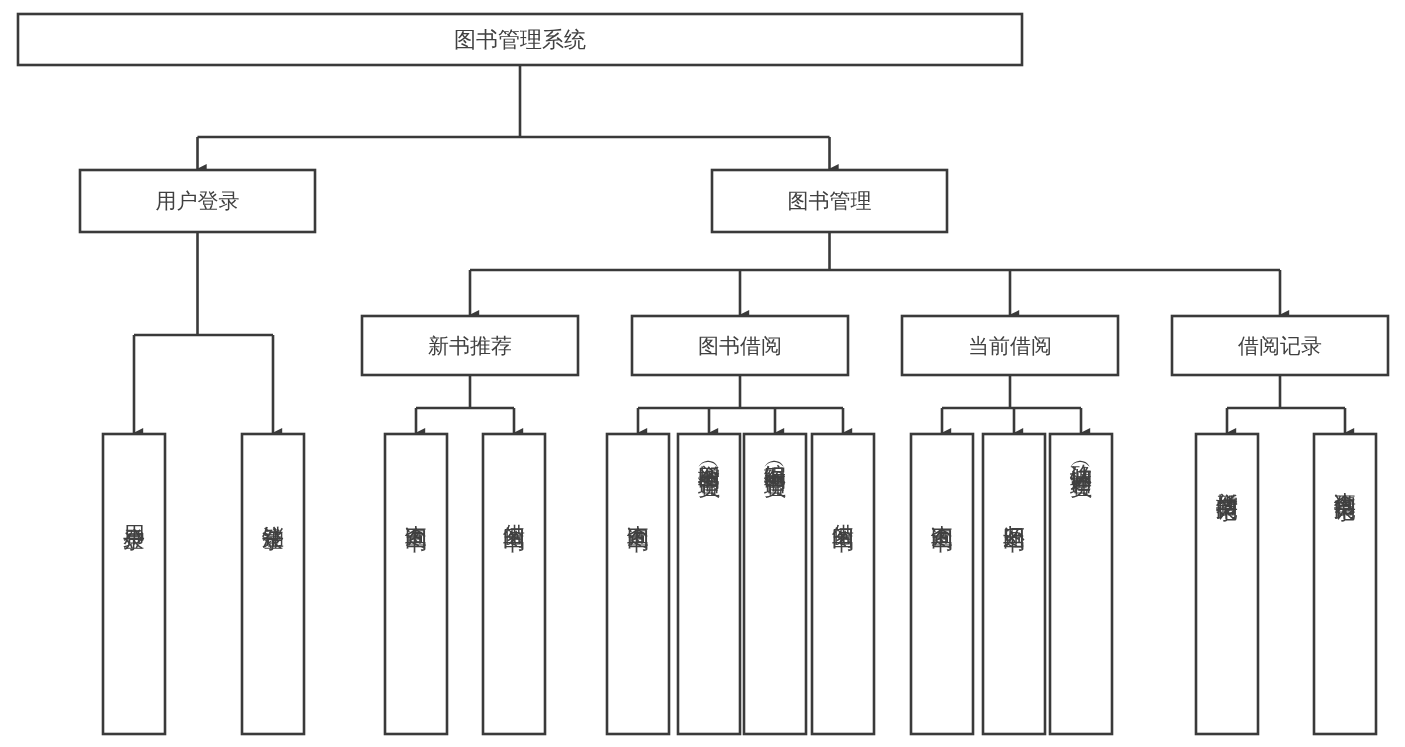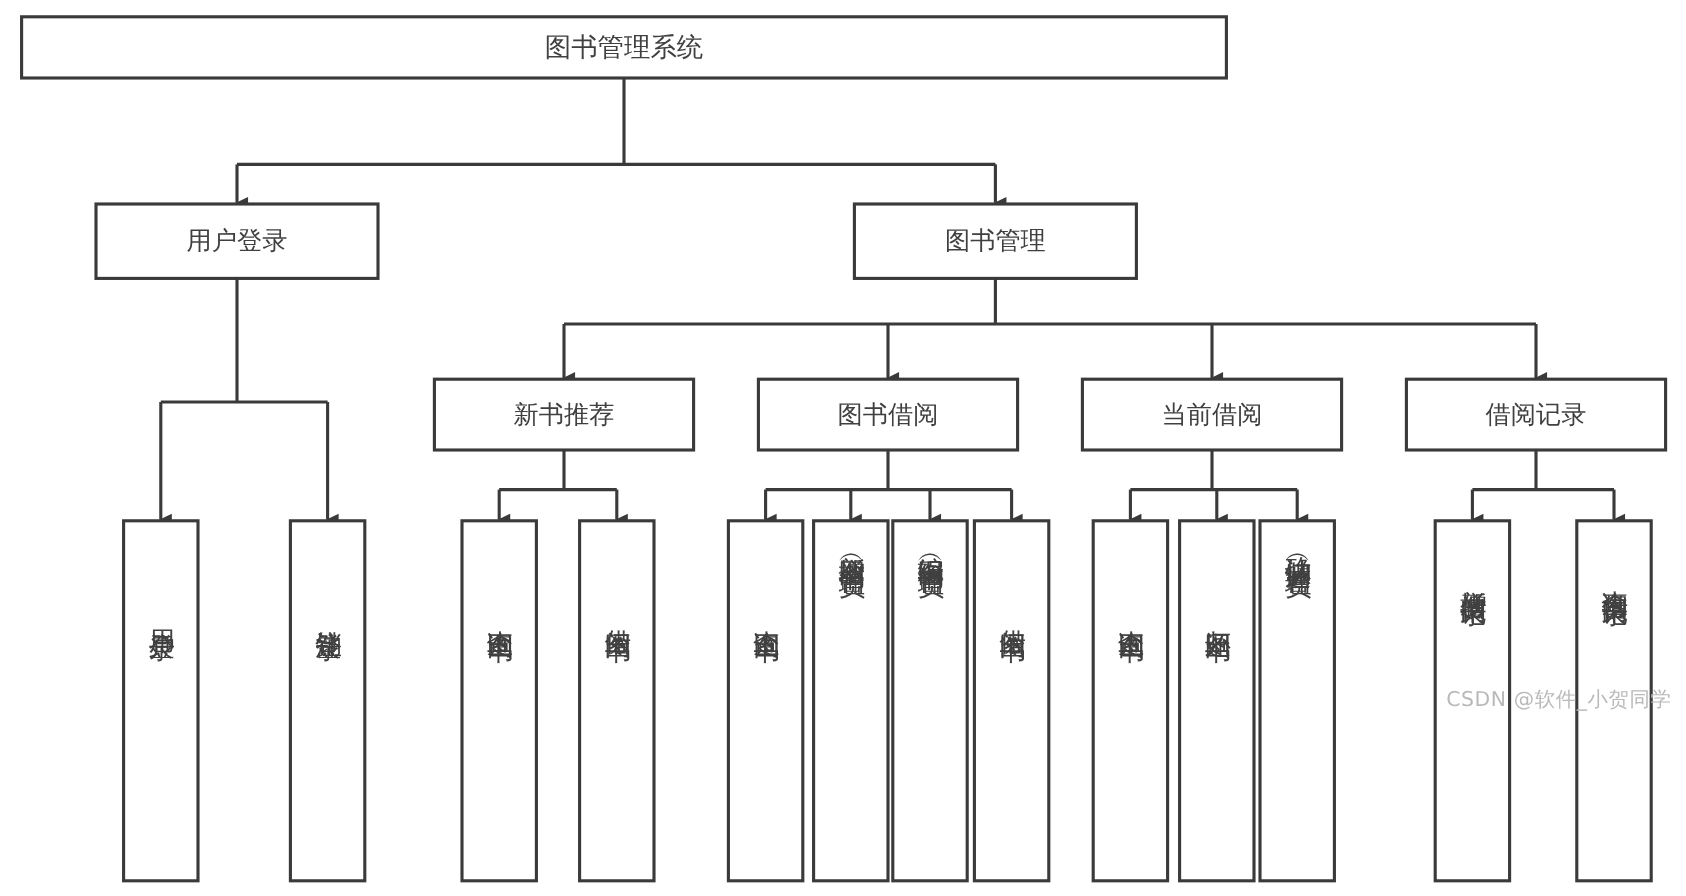--- a/index.html
+++ b/index.html
@@ -202,14 +202,13 @@
         <span class="leaf-label">确认归还（管理员）</span>
       </div>
       <div class="leaf-label-wrap" style="left: 1196px; top: 444px; width: 62px; height: 284px; align-items: flex-start; padding-top: 30px;">
         <span class="leaf-label">新增借阅记录</span>
       </div>
       <div class="leaf-label-wrap" style="left: 1314px; top: 444px; width: 62px; height: 284px; align-items: flex-start; padding-top: 30px;">
         <span class="leaf-label">查询借阅记录</span>
       </div>
     </div>
 
-  <div id="watermark">CSDN @软件_小贺同学</div>
 </div>
 
 </body></html>

